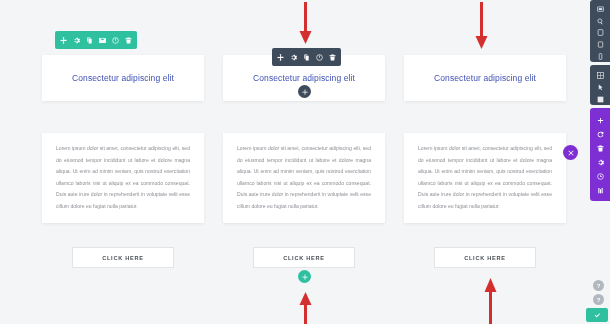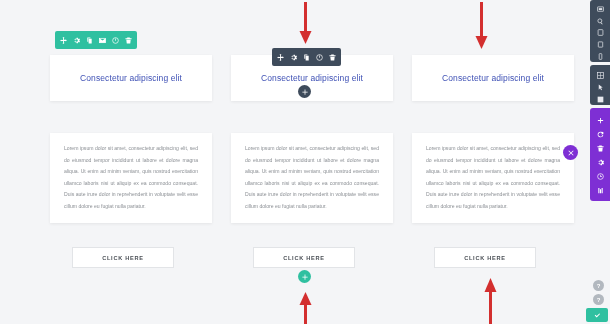--- a/index.html
+++ b/index.html
@@ -11,21 +11,21 @@
   }
   #stage { position: relative; width: 610px; height: 324px; background: #f4f5f7; }
 
   
   .col { position: absolute; top: 0; width: 162px; height: 324px; }
   .col.c1 { left: 42px; }
   .col.c2 { left: 223px; }
   .col.c3 { left: 404px; }
 
   .card {
-    position: absolute; left: 8px; width: 162px;
+    position: absolute; left: 0; width: 162px;
     background: #ffffff;
     box-shadow: 0 1px 3px rgba(0,0,0,0.07);
   }
   .card.head { top: 55px; height: 46px; }
   .card.body { top: 133px; height: 90px; }
 
   .card-title {
     color: #3f51b5;
     font-size: 8.5px;
     text-align: center;

